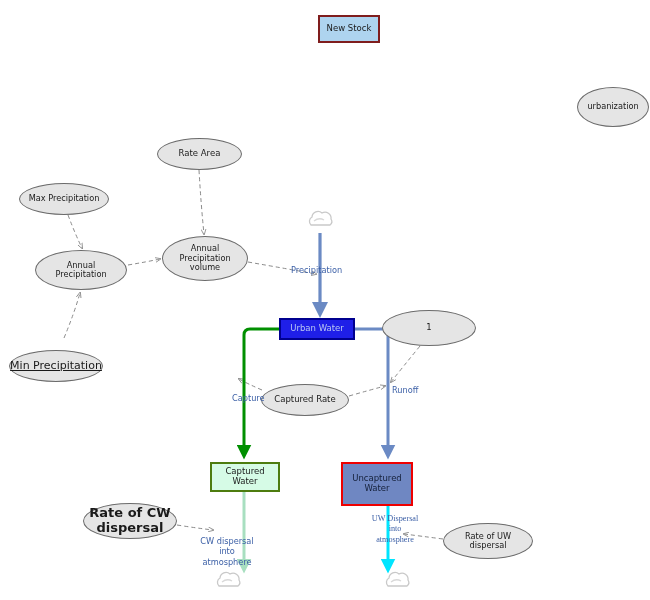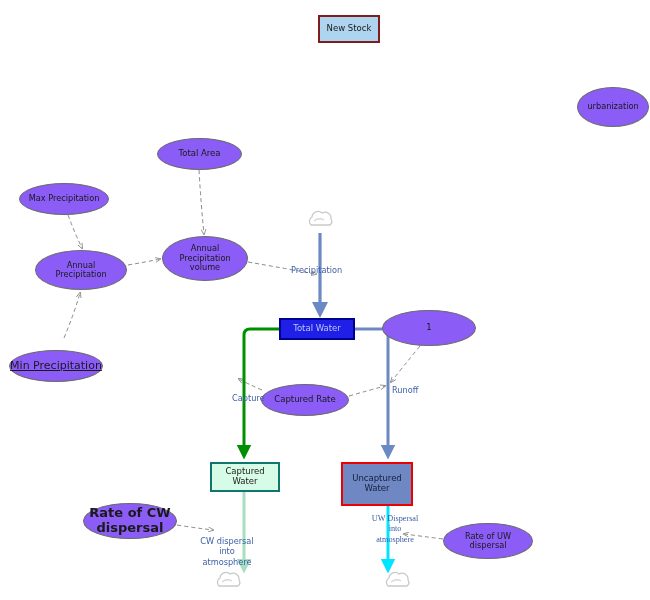--- a/index.html
+++ b/index.html
@@ -17,21 +17,21 @@
   #canvas {
     position: absolute;
     left: 0; top: 0;
     width: 650px;
     height: 600px;
   }
   
   .aux {
     position: absolute;
     border-radius: 50%;
-    background: #8b5cf6;
+    background: #e5e5e5;
     border: 1.2px solid #6b6b6b;
     box-sizing: border-box;
     display: flex;
     align-items: center;
     justify-content: center;
     color: #1a1a1a;
     font-size: 8.5px;
     text-align: center;
     line-height: 1.15;
     white-space: pre-line;
@@ -53,21 +53,21 @@
     border: 2px solid #7f1d1d;
     color: #1a1a1a;
   }
   .stock-urban {
     background: #1f1fe8;
     border: 2px solid #00008f;
     color: #b9c7f2;
   }
   .stock-captured {
     background: #d6fbe6;
-    border: 2px solid #0f766e;
+    border: 2px solid #4d7c0f;
     color: #1a1a1a;
   }
   .stock-uncaptured {
     background: #6f87c2;
     border: 2px solid #ee0000;
     color: #15203a;
   }
   .flow-label {
     position: absolute;
     color: #3b5fa6;
@@ -137,21 +137,21 @@
     <g>
       <path d="M 388 586 a 5 5 0 0 1 1 -8 a 6 6 0 0 1 10 -4 a 6 6 0 0 1 9 6
                a 4.5 4.5 0 0 1 -1 6 z"></path>
       <path d="M 391 582 q 5 -4 10 -1" fill="none" stroke="#d8d8d8"></path>
     </g>
   </g>
 </svg>
 
 <div class="aux" style="left:577px; top:87px; width:72px; height:40px; font-size:8.2px;">urbanization</div>
 
-<div class="aux" style="left:157px; top:138px; width:85px; height:32px;">Total Area</div>
+<div class="aux" style="left:157px; top:138px; width:85px; height:32px;">Rate Area</div>
 
 <div class="aux" style="left:19px; top:183px; width:90px; height:32px; font-size:8.2px;">Max Precipitation</div>
 
 <div class="aux" style="left:35px; top:250px; width:92px; height:40px; font-size:8.2px;">Annual
 Precipitation</div>
 
 <div class="aux" style="left:162px; top:236px; width:86px; height:45px; font-size:8.2px;">Annual
 Precipitation
 volume</div>
 
@@ -162,21 +162,21 @@
 <div class="aux" style="left:261px; top:384px; width:88px; height:32px;">Captured Rate</div>
 
 <div class="aux" style="left:83px; top:503px; width:94px; height:36px; font-size:13px;font-weight:bold;">Rate of CW
 dispersal</div>
 
 <div class="aux" style="left:443px; top:523px; width:90px; height:36px; font-size:8.2px;">Rate of UW
 dispersal</div>
 
 <div class="stock stock-new" style="left:318px; top:15px; width:62px; height:28px;">New Stock</div>
 
-<div class="stock stock-urban" style="left:279px; top:318px; width:76px; height:22px;">Total Water</div>
+<div class="stock stock-urban" style="left:279px; top:318px; width:76px; height:22px;">Urban Water</div>
 
 <div class="stock stock-captured" style="left:210px; top:462px; width:70px; height:30px;">Captured
 Water</div>
 
 <div class="stock stock-uncaptured" style="left:341px; top:462px; width:72px; height:44px;">Uncaptured
 Water</div>
 
 <div class="flow-label" style="left:291px; top:265px;">Precipitation</div>
 
 <div class="flow-label" style="left:188px; top:393px;padding-left:44px;">Capture</div>

